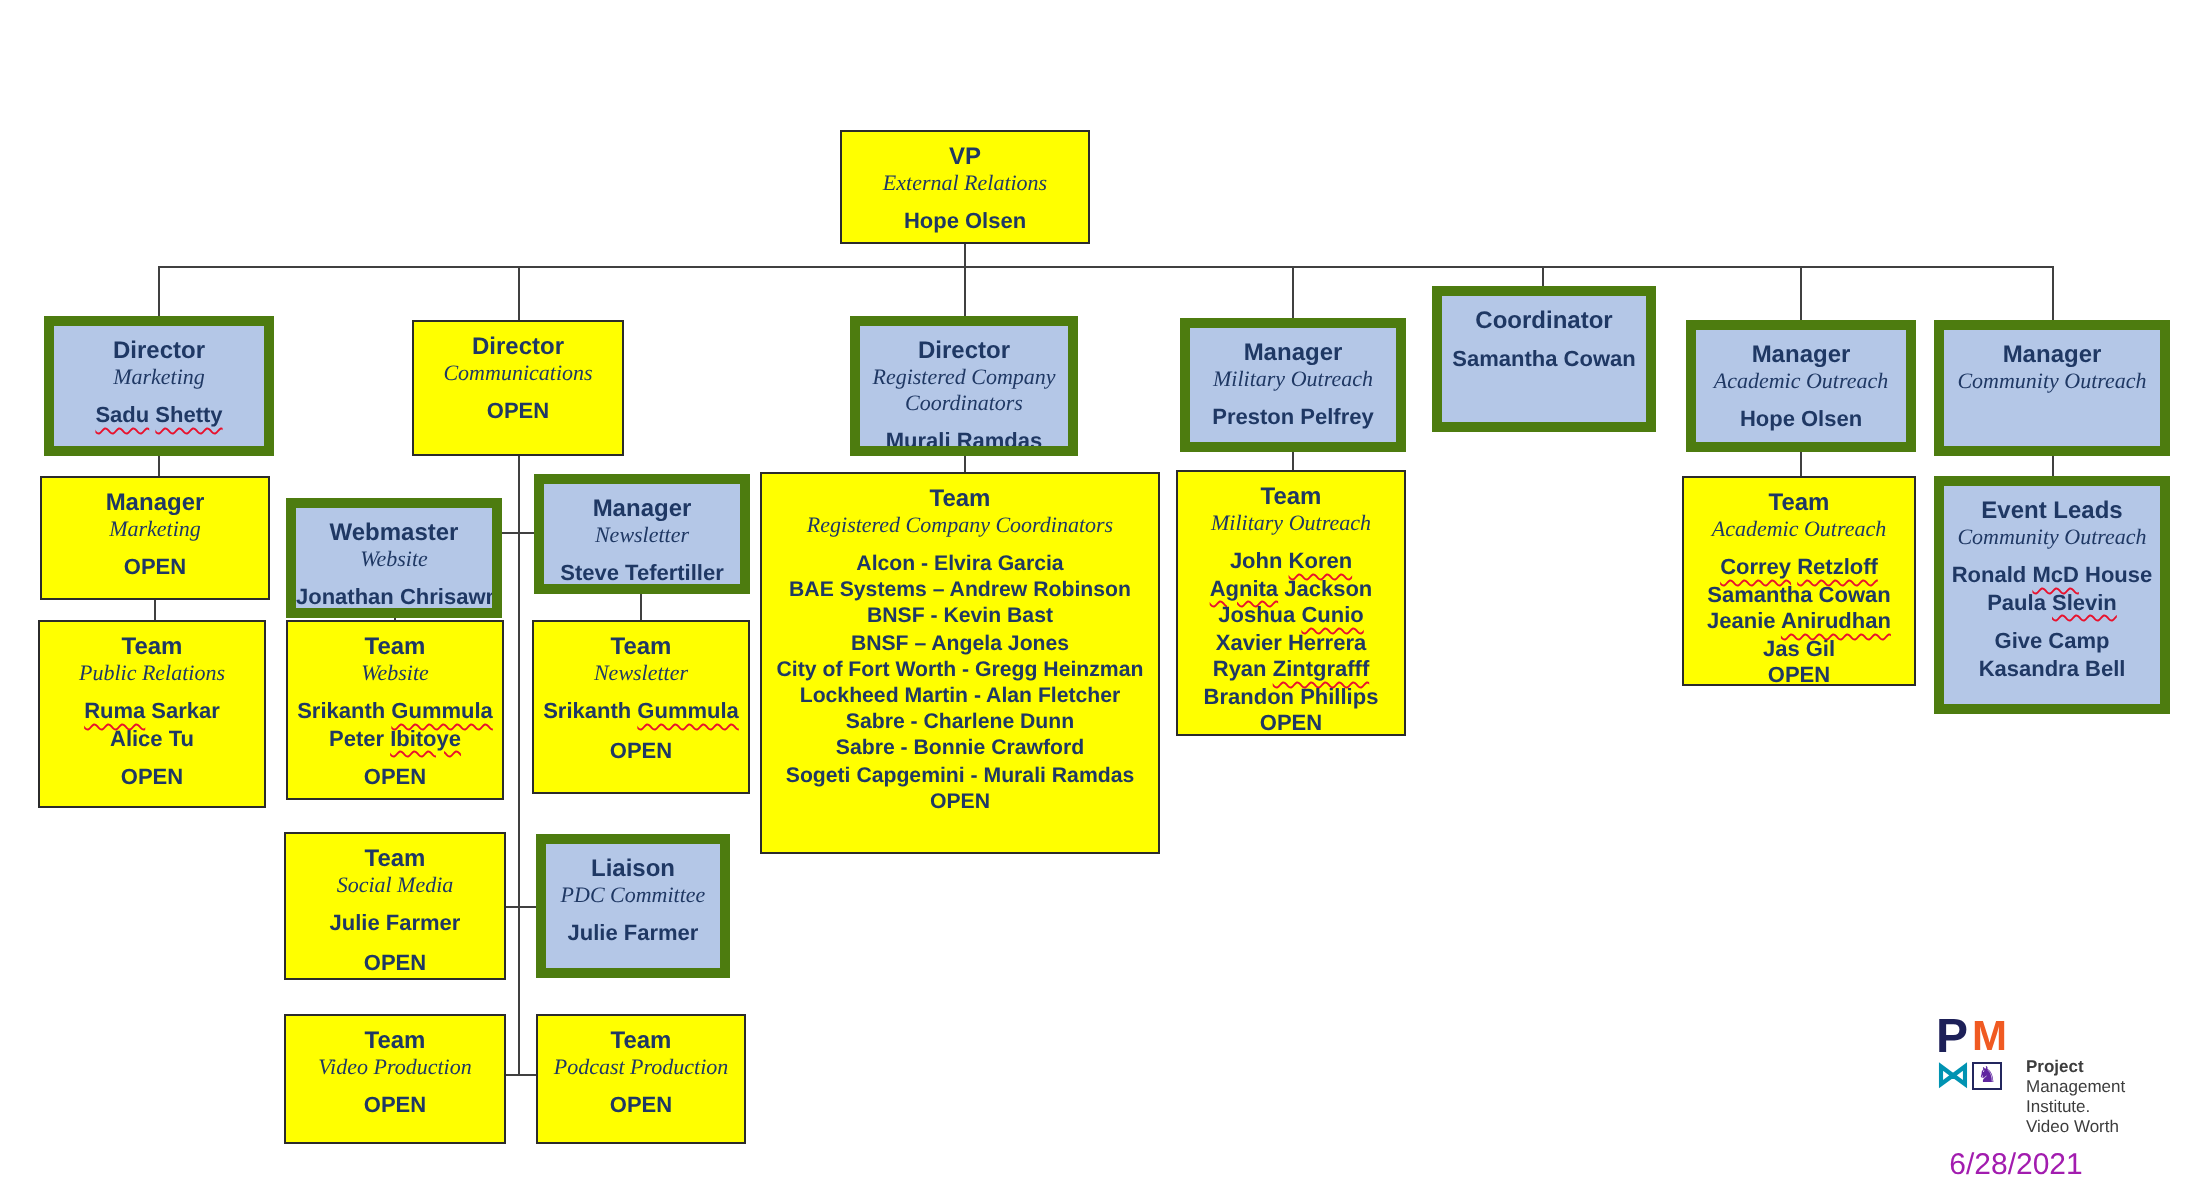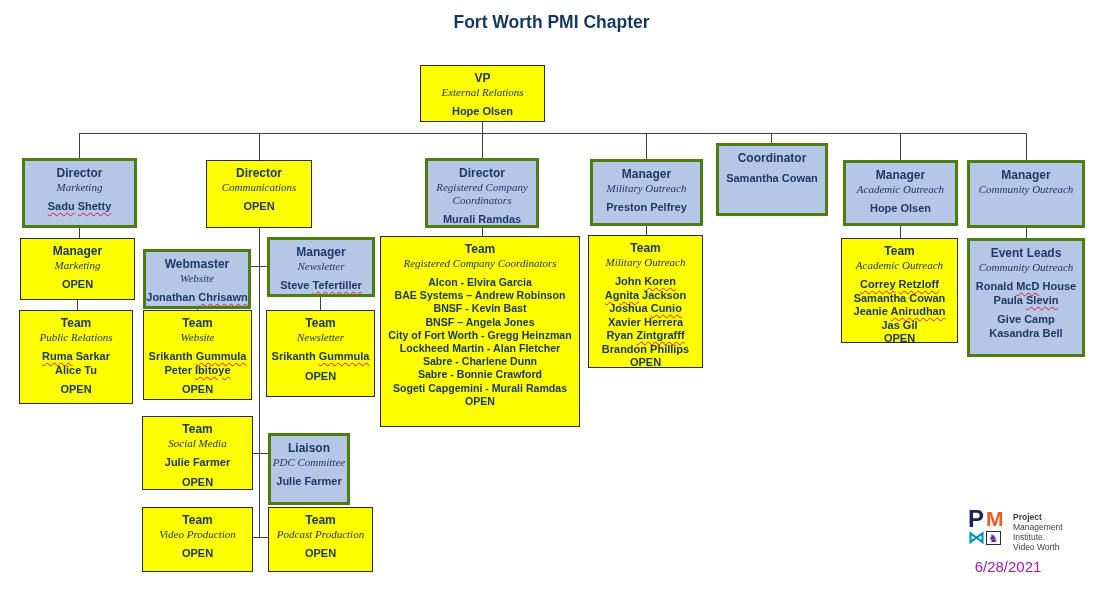--- a/index.html
+++ b/index.html
@@ -13,21 +13,21 @@
     position:absolute; top:10px; left:0; width:100%;
     text-align:center; color:#17375E; font-weight:bold;
     font-size:17.5px; line-height:24px;
   }
   
   .box {
     position:absolute; box-sizing:border-box; text-align:center;
     padding-top:5px; color:#1F3864; overflow:hidden;
   }
   .box.yellow { background:#FFFF00; border:1px solid #2b2b2b; }
-  .box.blue   { background:#B4C7E7; border:3px solid #4d7c0f; }
+  .box.blue   { background:#B4C7E7; border:5px solid #4d7c0f; }
   .box .btitle { font-size:12px; font-weight:bold; line-height:15px; }
   .box .bsub   { font-size:11px; font-style:italic; line-height:13px;font-family:Liberation Serif, serif; }
   .box .space  { height:6px; }
   .box .line   { font-size:11px; font-weight:bold; line-height:13.5px; white-space:nowrap; }
   .box[data-name="org-box-team-rcc"] .line { font-size:10.6px; line-height:13.2px; }
   .sq {
     text-decoration:underline; text-decoration-style:wavy;
     text-decoration-color:#e8112d; text-decoration-thickness:1px;
     text-underline-offset:2px;
   }
@@ -39,30 +39,29 @@
   #logo-mark { width:40px; flex:none; }
   #logo-mark .r { display:flex; height:19px; align-items:center; }
   .glyph-p { font-weight:bold; font-size:24px; line-height:19px; color:#1D2058; width:18px; }
   .glyph-m { font-weight:bold; font-size:21px; line-height:19px; color:#F05A22; width:20px; letter-spacing:-1px; }
   .glyph-i { font-weight:bold; font-size:17px; line-height:15px; color:#0093B2; width:18px; }
   .knight-box {
     width:15px; height:14px; border:1px solid #23265E; box-sizing:border-box;
     font-size:11px; line-height:12px; color:#5F259F; text-align:center;
   }
   #logo-text { font-size:8.5px; line-height:10px; color:#3d3d3d; padding-left:5px; padding-top:3px; white-space:nowrap; }
-  #logo-text .b { font-weight:bold; }
+  #logo-text .b { font-weight:bold;margin-top:16px; }
   #footer-date { font-size:15px; color:#a21caf; margin-top:6px; margin-left:2px; width:76px; text-align:center; }
 </style>
 </head>
 <body>
 
 <div id="stage" data-name="org-chart-slide">
 
   <div id="chart-title" data-name="chart-title">
-    <div data-name="chart-title-line1">Fort Worth PMI Chapter</div>
   </div>
 
   <div id="connectors" data-name="connector-lines">
       <div class="conn" data-name="connector-line" style="left: 482px; top: 122px; width: 1px; height: 11px;"></div>
       <div class="conn" data-name="connector-line" style="left: 79px; top: 133px; width: 948px; height: 1px;"></div>
       <div class="conn" data-name="connector-line" style="left: 79px; top: 133px; width: 1px; height: 25px;"></div>
       <div class="conn" data-name="connector-line" style="left: 259px; top: 133px; width: 1px; height: 27px;"></div>
       <div class="conn" data-name="connector-line" style="left: 482px; top: 133px; width: 1px; height: 25px;"></div>
       <div class="conn" data-name="connector-line" style="left: 646px; top: 133px; width: 1px; height: 26px;"></div>
       <div class="conn" data-name="connector-line" style="left: 771px; top: 133px; width: 1px; height: 10px;"></div>
@@ -172,21 +171,21 @@
         <div class="line" data-name="box-member">OPEN</div>
       </div>
       <div class="box yellow" data-name="org-box-team-social" style="left: 142px; top: 416px; width: 111px; height: 74px;">
         <div class="btitle" data-name="box-title">Team</div>
         <div class="bsub" data-name="box-subtitle">Social Media</div>
         <div class="space"></div>
         <div class="line" data-name="box-member">Julie Farmer</div>
         <div class="space"></div>
         <div class="line" data-name="box-member">OPEN</div>
       </div>
-      <div class="box blue" data-name="org-box-liaison-pdc" style="left: 268px; top: 417px; width: 82px; height: 72px; margin-top: 16px;">
+      <div class="box blue" data-name="org-box-liaison-pdc" style="left: 268px; top: 417px; width: 97px; height: 72px;">
         <div class="btitle" data-name="box-title">Liaison</div>
         <div class="bsub" data-name="box-subtitle">PDC Committee</div>
         <div class="space"></div>
         <div class="line" data-name="box-member">Julie Farmer</div>
       </div>
       <div class="box yellow" data-name="org-box-team-video" style="left: 142px; top: 507px; width: 111px; height: 65px;">
         <div class="btitle" data-name="box-title">Team</div>
         <div class="bsub" data-name="box-subtitle">Video Production</div>
         <div class="space"></div>
         <div class="line" data-name="box-member">OPEN</div>

